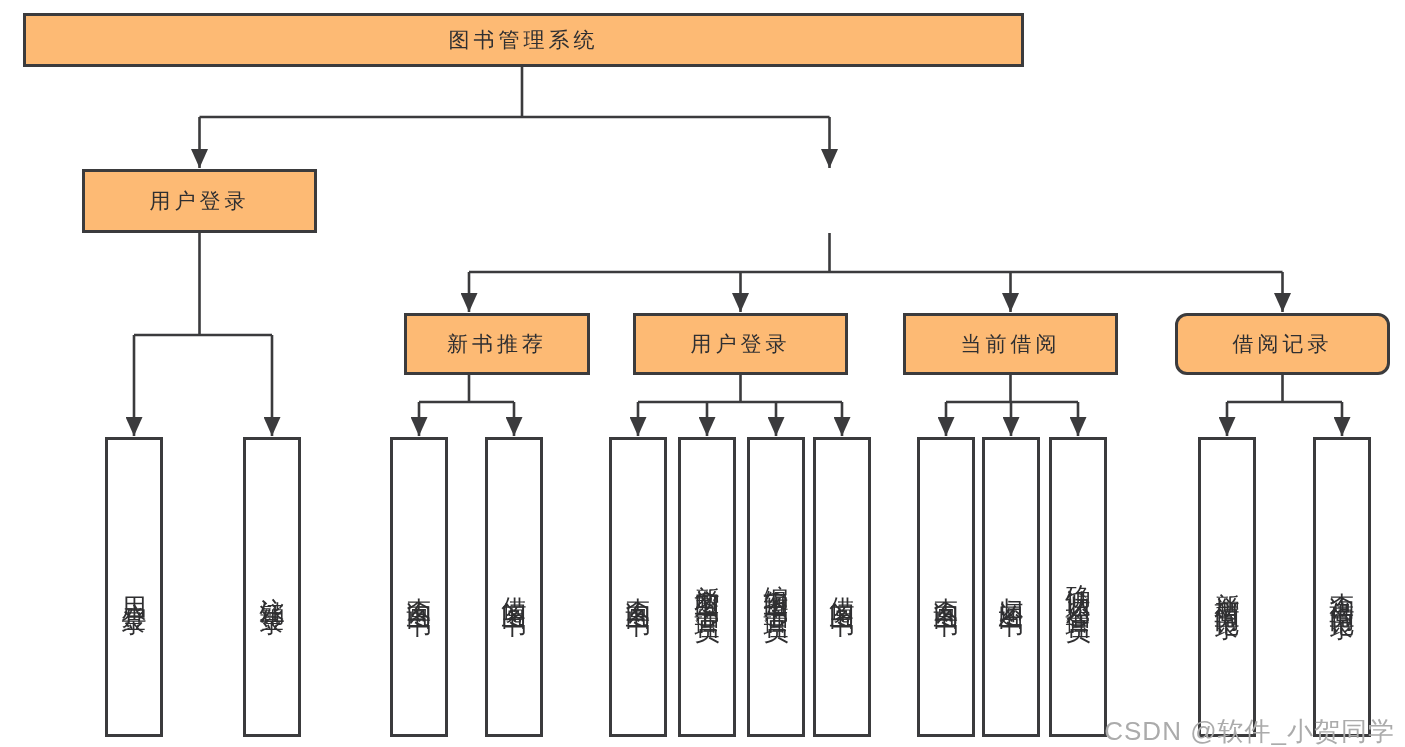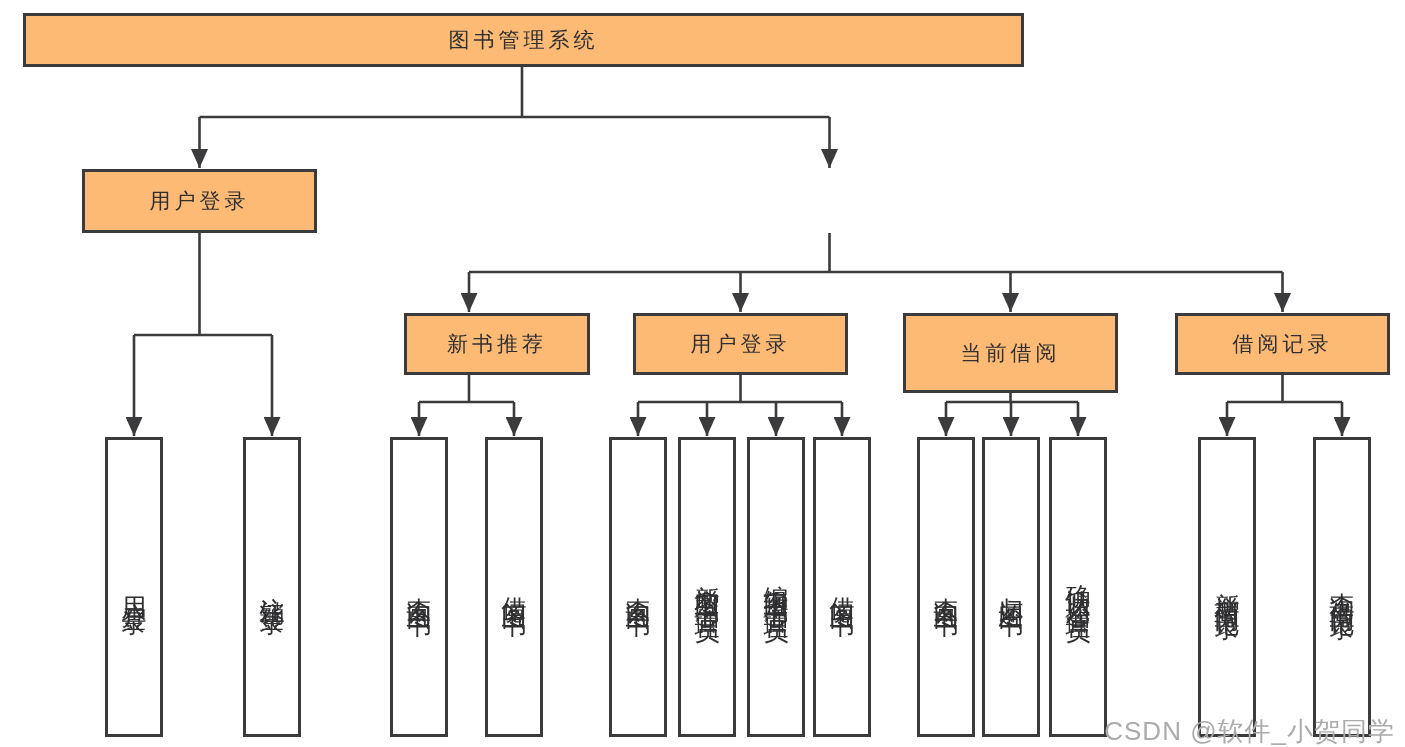--- a/index.html
+++ b/index.html
@@ -104,22 +104,22 @@
     <line class="alne" x1="1227" y1="402" x2="1227" y2="436" marker-end="url(#ah)"></line>
     <line class="alne" x1="1342" y1="402" x2="1342" y2="436" marker-end="url(#ah)"></line>
   </svg>
 
   <div class="hbox" style="left:23px; top:13px; width:1001px; height:54px;">图书管理系统</div>
 
   <div class="hbox" style="left:82px; top:169px; width:235px; height:64px;">用户登录</div>
 
   <div class="hbox" style="left:360px; top:313px; width:186px; height:62px;margin-left:44px;">新书推荐</div>
   <div class="hbox" style="left:633px; top:313px; width:215px; height:62px;">用户登录</div>
-  <div class="hbox" style="left:903px; top:313px; width:215px; height:80px;">当前借阅</div>
-  <div class="hbox" style="left:1175px; top:313px; width:215px; height:62px;">借阅记录</div>
+  <div class="hbox" style="left:903px; top:313px; width:215px; height:62px;">当前借阅</div>
+  <div class="hbox" style="left:1175px; top:313px; width:215px; height:62px;border-radius:12px;">借阅记录</div>
 
   <div class="vbox" style="left:105px;">
     <span class="vtext">用户登录</span>
   </div>
   <div class="vbox" style="left:243px;">
     <span class="vtext">注销登录</span>
   </div>
 
   <div class="vbox" style="left:390px;">
     <span class="vtext">查询图书</span>

